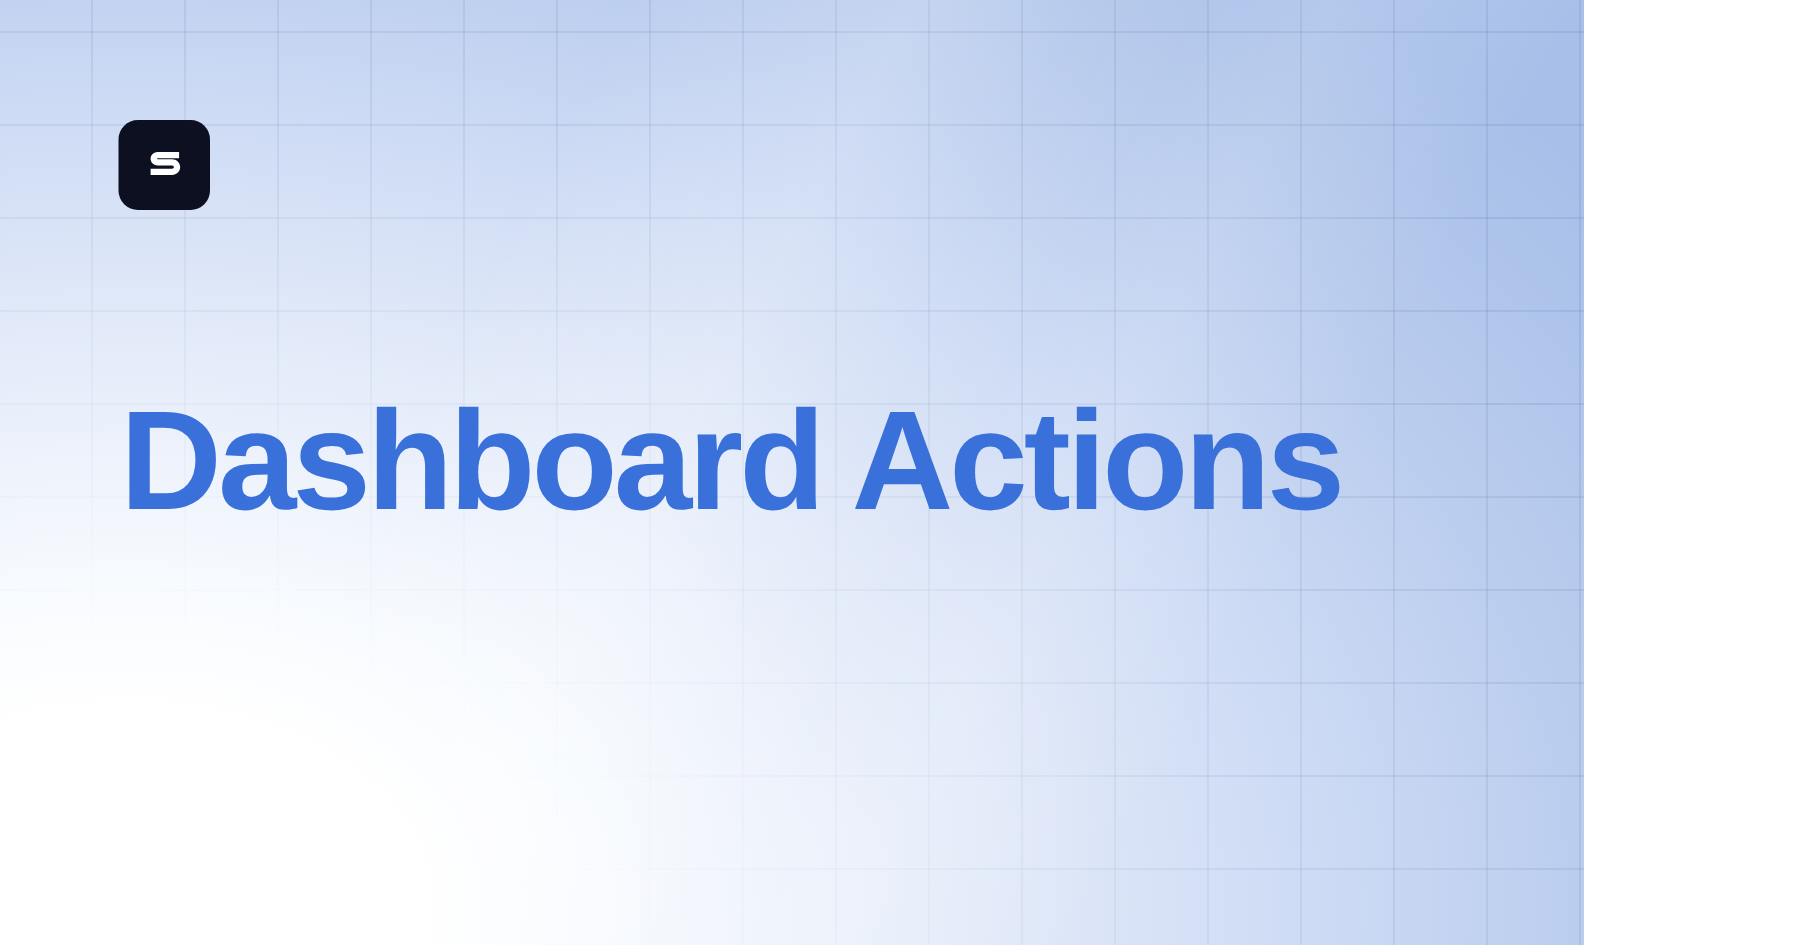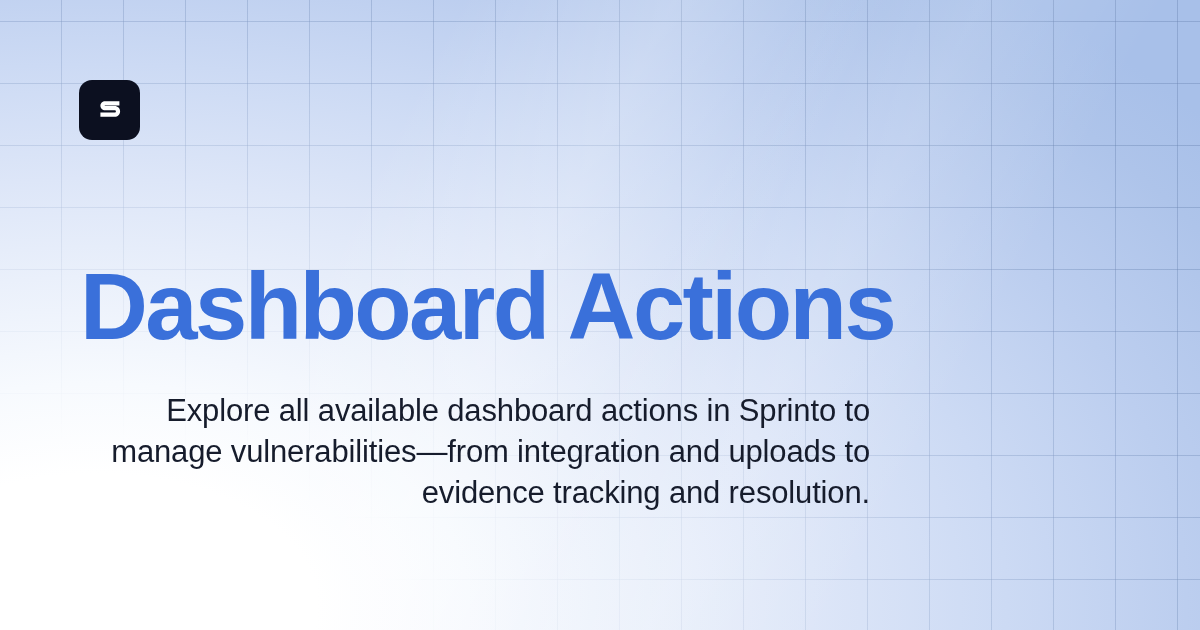--- a/index.html
+++ b/index.html
@@ -12,25 +12,24 @@
   }
 
   body {
     font-family: "Liberation Sans", sans-serif;
     background: #ffffff;
     position: relative;
   }
 
   #og-card {
     position: relative;
-    width: 1200px;
+    width: 1056px;
     height: 630px;
     overflow: hidden;
     background: #e5e5e5;
-    text-align: right;
   }
 
   
   .bg-gradient {
     position: absolute;
     inset: 0;
     background:
       radial-gradient(115% 130% at 8% 96%,
         #ffffff 0%,
         #ffffff 16%,
@@ -146,16 +145,15 @@
         <svg width="34" height="34" viewBox="0 0 34 34" aria-hidden="true">
           <path d="M26.4 8.3H12.1c-2.6 0-4.7 2.0-4.7 4.5s2.1 4.5 4.7 4.5h9.6c0.7 0 1.2 0.5 1.2 1.1
                    s-0.5 1.1-1.2 1.1H7.4v4.2h14.3c3.0 0 5.4-2.3 5.4-5.3s-2.4-5.3-5.4-5.3h-9.6
                    c-0.2 0-0.4-0.1-0.4-0.3s0.2-0.3 0.4-0.3h14.3V8.3z" fill="#ffffff"></path>
         </svg>
       </span>
     </div>
 
     <h1 class="hero-title">Dashboard Actions</h1>
 
-    <p class="hero-subtitle">Explore all available dashboard actions in Sprinto to manage vulnerabilities—from integration and uploads to evidence tracking and resolution.</p>
 
   </div>
 </div>
 
 </body></html>

